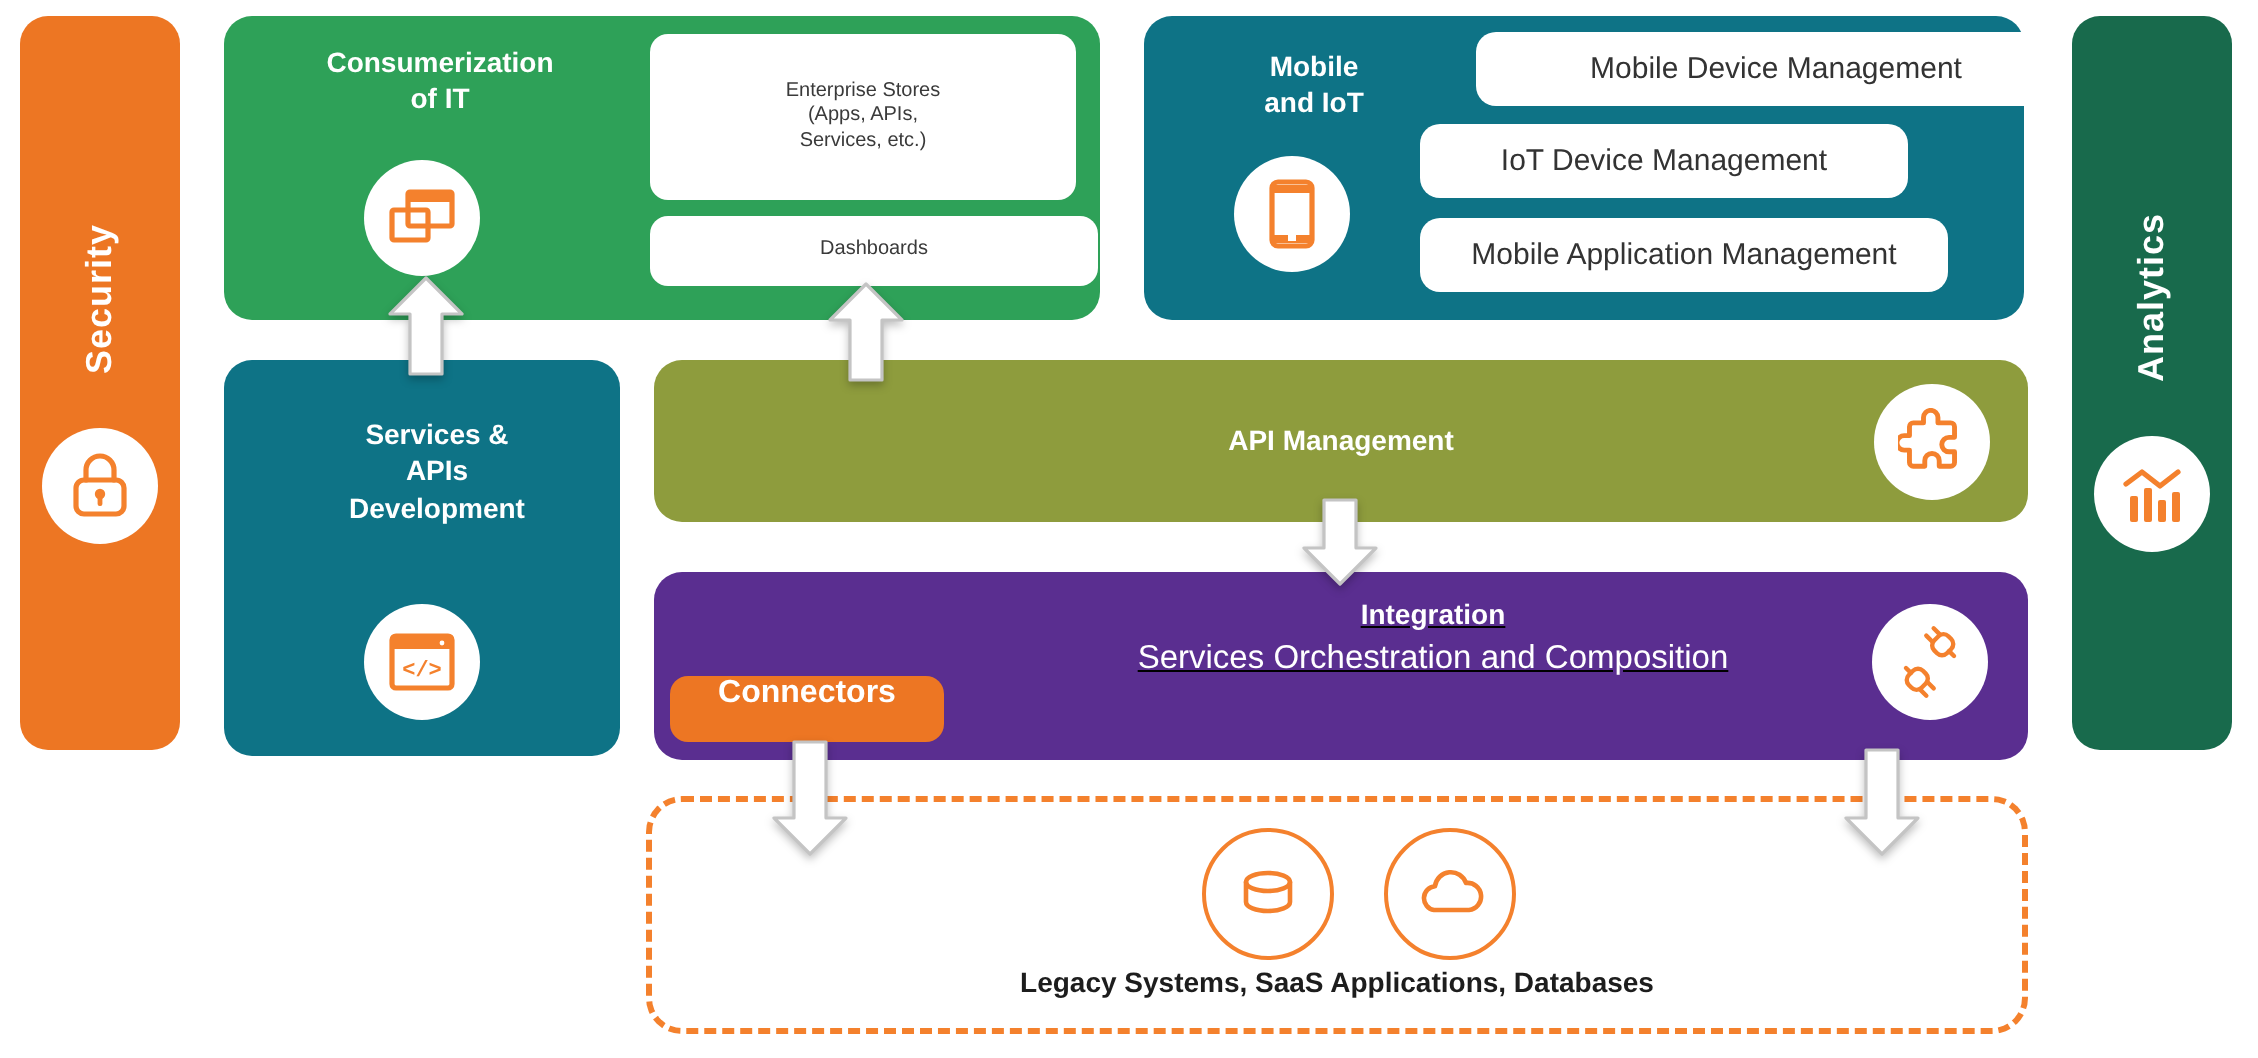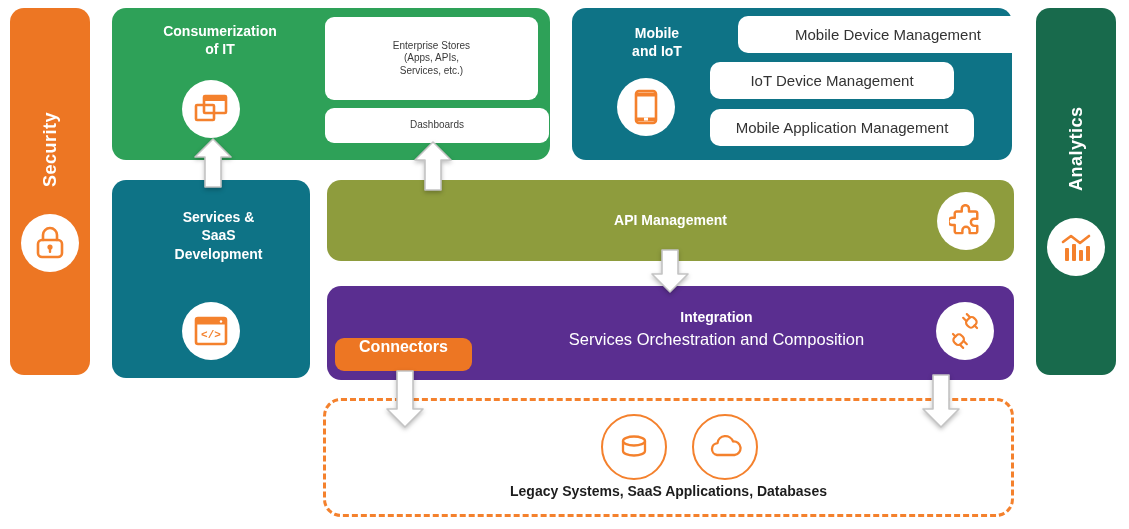--- a/index.html
+++ b/index.html
@@ -115,21 +115,21 @@
         <rect class="fl" x="13" y="13" width="4" height="17" rx="1"></rect>
         <rect class="fl" x="20" y="19" width="4" height="11" rx="1"></rect>
         <rect class="fl" x="27" y="15" width="4" height="15" rx="1"></rect>
       </svg>
     </div>
   </div>
 
   <div class="abs box" style="left:112px;top:180px;width:198px;height:198px;background:var(--teal);">
     <div class="abs title" style="left:0;top:28px;width:198px;padding-left:15px;">
       <span>Services &amp;</span><br>
-      <span>SaaS</span><br>
+      <span>APIs</span><br>
       <span>Development</span>
     </div>
     <div class="circle" style="left:70px;top:122px;">
       <svg class="icon" width="34" height="30" viewBox="0 0 34 30">
         <rect class="st" x="2" y="2" width="30" height="26" rx="2"></rect>
         <rect class="fl" x="2.5" y="2.5" width="29" height="6"></rect>
         <circle cx="27" cy="5.5" r="1.2" fill="#fff"></circle>
         <text x="17" y="22" text-anchor="middle" font-family="Liberation Mono, monospace" font-size="11" font-weight="bold" fill="var(--orange_icon)">&lt;/&gt;</text>
       </svg>
     </div>
@@ -138,21 +138,21 @@
   <div class="abs hbar" style="left:327px;top:180px;width:687px;height:81px;background:var(--olive);">
     <span class="title">API Management</span>
     <div class="circle" style="left:610px;top:12px;">
       <svg class="icon" width="34" height="34" viewBox="0 0 32 32">
         <path class="st" style="stroke-width:2.3" d="M12 4.5 a3.4 3.4 0 0 1 6.8 0 v2.5 h6 a1.8 1.8 0 0 1 1.8 1.8 v5 h-2.6 a3.4 3.4 0 0 0 0 6.8 h2.6 v5 a1.8 1.8 0 0 1 -1.8 1.8 h-5.4 v-2.6 a3.4 3.4 0 0 0 -6.8 0 v2.6 H7.2 a1.8 1.8 0 0 1 -1.8 -1.8 v-5.8 H2.9 a3.4 3.4 0 0 1 0 -6.8 h2.5 V8.8 a1.8 1.8 0 0 1 1.8 -1.8 h4.8 z"></path>
       </svg>
     </div>
   </div>
 
   <div class="abs box" style="left:327px;top:286px;width:687px;height:94px;background:var(--purple);">
-    <div class="abs" style="left:0;top:22px;width:779px;text-align:center;">
+    <div class="abs" style="left:0;top:12px;width:779px;text-align:center;text-decoration:underline;">
       <div class="title">Integration</div>
       <div style="color:#fff;font-size:16.5px;margin-top:4px;">Services Orchestration and Composition</div>
     </div>
     <div class="tag" style="left:8px;top:52px;width:137px;height:33px;">
       <span>Connectors</span>
     </div>
     <div class="circle" style="left:609px;top:16px;">
       <svg class="icon" width="40" height="40" viewBox="0 0 40 40">
         <g class="st" style="stroke-width:2.2" transform="translate(26,11) rotate(135)">
           <rect x="-5" y="-5" width="10" height="9" rx="3.5"></rect>

